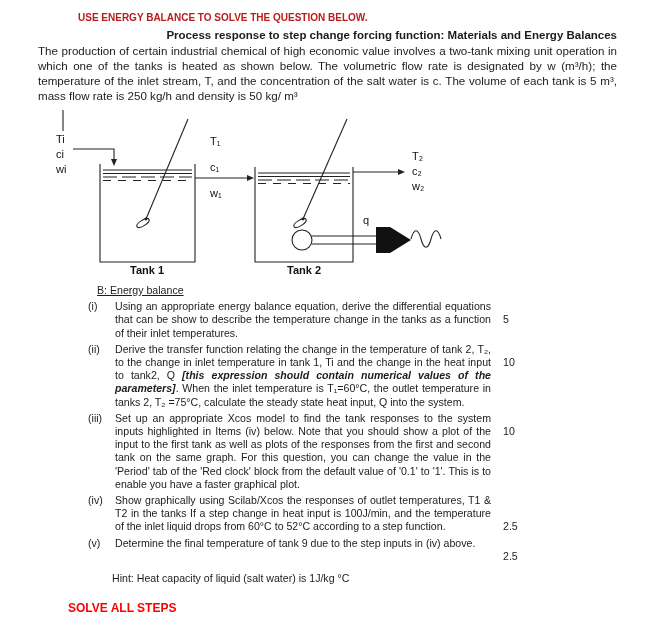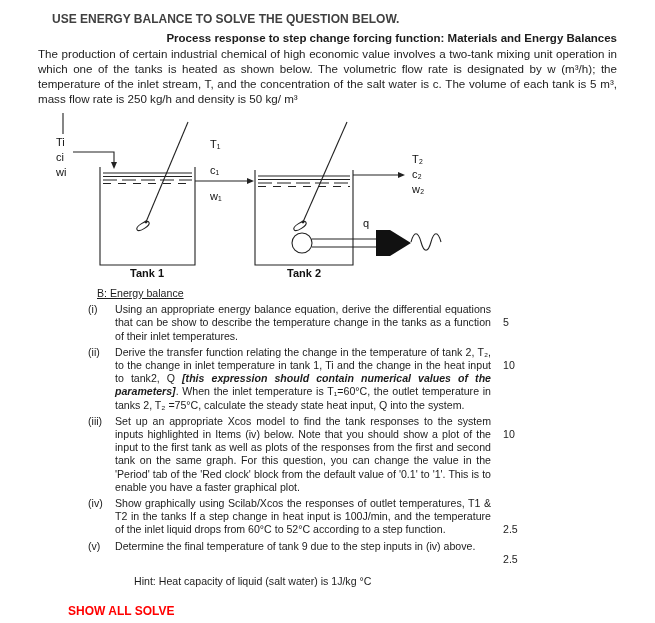--- a/index.html
+++ b/index.html
@@ -1,35 +1,35 @@
 <!DOCTYPE html>
 <html><head>
 <meta charset="utf-8">
 <style>
   html,body{margin:0;padding:0;}
   body{
     width:655px;height:623px;background:#ffffff;overflow:hidden;
     font-family:"Liberation Sans", sans-serif;color:#1c1c1c;position:relative;
   }
   .page{padding:12px 38px 0 38px;}
-  .title{color:#404040;font-weight:bold;font-size:12px;margin-left:14px;}
+  .title{color:#b91c1c;font-weight:bold;font-size:10px;margin-left:40px;}
   .subtitle{font-weight:bold;font-size:11.5px;margin:6px 0 1px 12px;text-align:right;}
   .intro{font-size:11.6px;line-height:15px;text-align:justify;margin:2px 0 0 0;}
   svg.diagram{display:block;margin:4px 0 0 12px;}
   .section{font-size:10.6px;line-height:13.2px;margin-top:2px;}
   .heading{text-decoration:underline;margin-left:27px;margin-bottom:3px;padding-left:32px;}
   .item{display:flex;align-items:flex-start;margin-bottom:3px;}
   .num{width:27px;flex:none;margin-left:50px;}
   .text{width:376px;flex:none;text-align:justify;}
   .mark{margin-left:12px;flex:none;}
   .item1 .mark,.item2 .mark,.item3 .mark{padding-top:13px;}
   .item4 .mark{padding-top:26px;}
   .item5 .mark{padding-top:13px;}
   .emph{font-weight:bold;font-style:italic;}
-  .hint{margin-left:96px;margin-top:9px;}
+  .hint{margin-left:74px;margin-top:9px;}
   .footer{color:#ff0000;font-weight:bold;font-size:12px;margin:16px 0 0 30px;}
   svg text{font-family:"Liberation Sans", sans-serif;}
 </style>
 </head>
 <body>
 
 <div class="page">
 
   <div class="title">USE ENERGY BALANCE TO SOLVE THE QUESTION BELOW.</div>
   <div class="subtitle">Process response to step change forcing function: Materials and Energy Balances</div>
@@ -121,14 +121,14 @@
 
     <div class="item item5">
       <div class="num">(v)</div>
       <div class="text">Determine the final temperature of tank 9 due to the step inputs in (iv) above.</div>
       <div class="mark">2.5</div>
     </div>
 
     <div class="hint">Hint: Heat capacity of liquid (salt water) is 1J/kg °C</div>
   </div>
 
-  <div class="footer">SHOW ALL SOLVE</div>
+  <div class="footer">SOLVE ALL STEPS</div>
 </div>
 
 </body></html>

